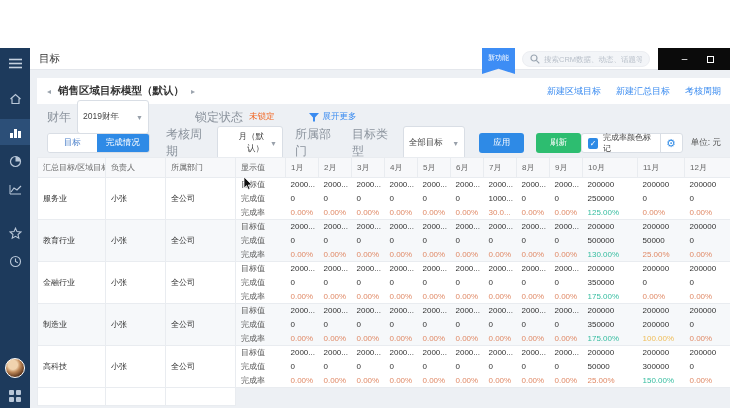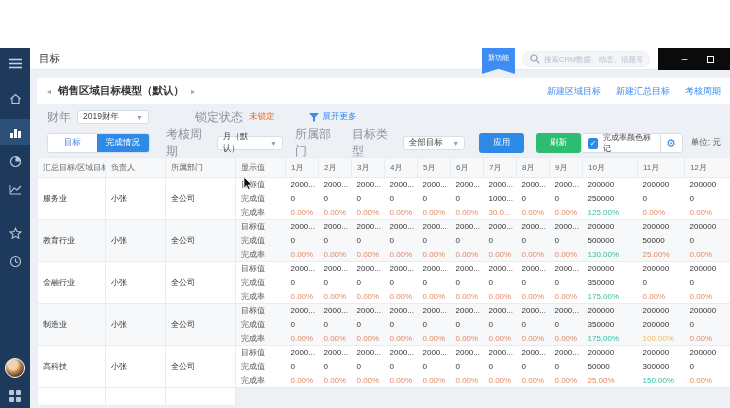--- a/index.html
+++ b/index.html
@@ -48,22 +48,22 @@
   .crumb-bar { background:#fff; height:26px; display:flex; align-items:center; justify-content:space-between;
                padding:0 10px; }
   .crumb-left { display:flex; align-items:center; gap:7px; }
   .crumb-arrow { color:#9aa3ad; font-size:8px; cursor:pointer; }
   .model-title { font-size:10.5px; font-weight:bold; color:#333; }
   .crumb-actions { display:flex; gap:15px; }
   .crumb-actions span { color:#3a8bf0; font-size:9px; cursor:pointer; }
 
   .frow1 { height:24px; display:flex; align-items:center; padding:0 10px; margin-top:1px; }
   .flabel { font-size:12px; color:#8b939d; }
-  .select { background:#fff; border:1px solid #d9dee5; border-radius:3px; height:14px; display:flex;
-            align-items:center; padding:0 5px; font-size:8.5px; color:#444; cursor:pointer; }
+  .select { background:#fff; border:1px solid #d9dee5; border-radius:3px; height:34px; display:flex;
+            align-items:center; padding:0 5px; font-size:8.5px; color:#444; cursor:pointer;text-align:right; }
   .select .caret { margin-left:auto; color:#98a0aa; font-size:7px; padding-left:6px; }
   .fy-select { width:72px; margin-left:6px; }
   .lock-label { margin-left:46px;font-family:Liberation Serif, serif; }
   .lock-val { font-size:8.5px; color:#f2641f; margin-left:6px; }
   .expand { display:flex; align-items:center; gap:4px; margin-left:34px; cursor:pointer; }
   .expand span { color:#3a8bf0; font-size:8.5px; }
 
   .frow2 { height:28px; display:flex; align-items:center; padding:0 10px; }
   .toggle { display:flex; border:1px solid #d9dee5; border-radius:3px; overflow:hidden; height:20px; }
   .tg { width:52px; display:flex; align-items:center; justify-content:center; font-size:8.5px; cursor:pointer; }

